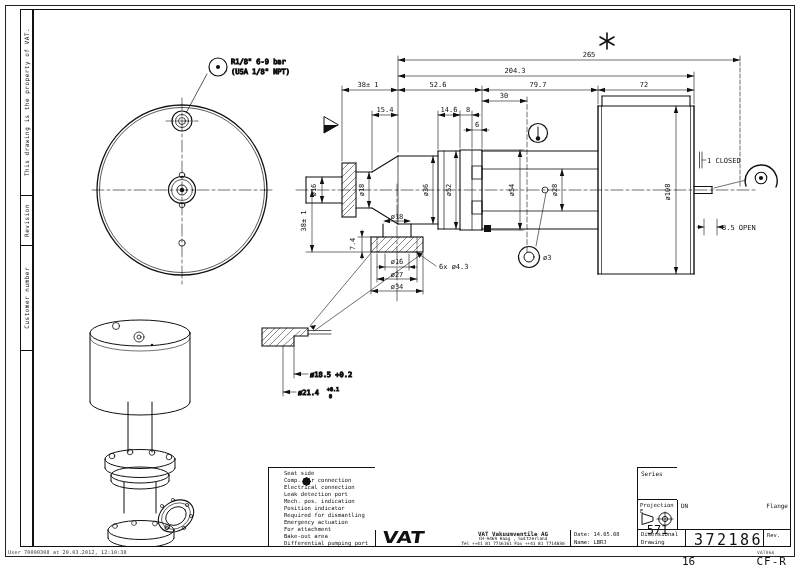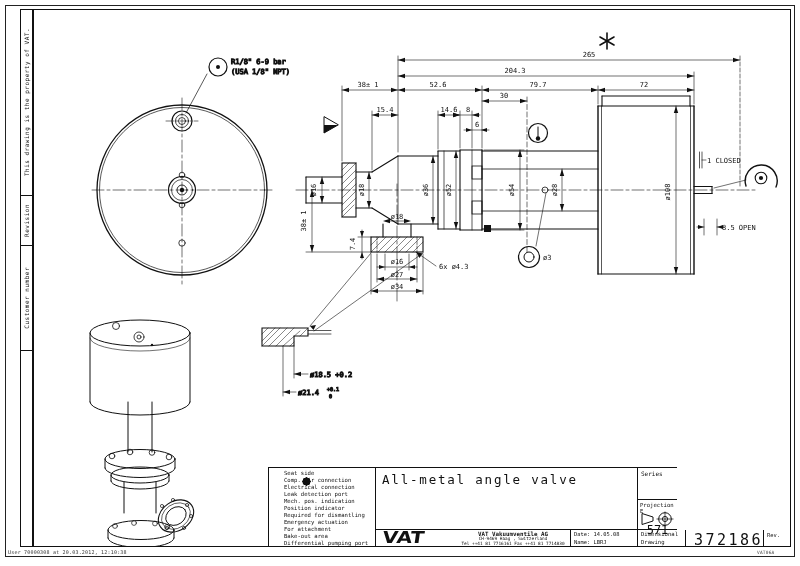--- a/index.html
+++ b/index.html
@@ -507,37 +507,40 @@
             <line x1="6.9" y1="3.1" x2="8.1" y2="1.9" stroke-width="0.8"></line>
             <line x1="1.9" y1="8.1" x2="3.1" y2="6.9" stroke-width="0.8"></line>
             <line x1="6.9" y1="6.9" x2="8.1" y2="8.1" stroke-width="0.8"></line>
             <line x1="1.9" y1="1.9" x2="3.1" y2="3.1" stroke-width="0.8"></line>
           </svg>
         </span>
       <span class="lg-tx">Differential pumping port</span>
     </div>
   </div>
 
-  <div class="abs cell title-cell">
-    <span class="title-tx">All-metal angle valve</span>
-  </div>
   <div class="abs cell bt bb" style="left:637px;top:467px;width:40px;height:33px">
     <span class="lab">Series</span>
     <span class="val" style="left:0;right:0;top:13px;text-align:center">571</span>
   </div>
   <div class="abs cell bb" style="left:637px;top:500px;width:40px;height:30px">
     <span class="lab" style="font-size:5.6px;left:2px">Projection E</span>
     <svg class="abs" style="left:2px;top:10px" width="36" height="18" viewBox="0 0 36 18" fill="none" stroke="#111">
       <polygon points="2,3.5 13,7 13,11 2,14.5" stroke-width="1"></polygon>
       <circle cx="25" cy="9" r="6.3" stroke-width="1"></circle>
       <circle cx="25" cy="9" r="2.6" stroke-width="0.9"></circle>
       <line x1="16.5" y1="9" x2="33.5" y2="9" stroke-width="0.7"></line>
       <line x1="25" y1="1.5" x2="25" y2="16.5" stroke-width="0.7"></line>
     </svg>
   </div>
+  <div class="abs cell bb" style="left:677px;top:500px;width:114px;height:30px">
+    <span class="lab">DN</span>
+    <span class="lab-r">Flange</span>
+    <span class="val" style="left:4px;top:13px;font-size:11px">16</span>
+    <span class="val" style="right:4px;top:13px;font-size:11px;letter-spacing:1px">CF-R</span>
+  </div>
   <div class="abs cell" style="left:375px;top:530px;width:195px;height:17px">
     <span class="vat-logo">VAT</span>
     <span class="addr">
       <span style="display:block;font-size:5.8px;font-weight:bold">VAT Vakuumventile AG</span>
       <span style="display:block;font-size:4.4px">CH-9469 Haag , Switzerland</span>
       <span style="display:block;font-size:4.4px">Tel ++41 81 7716161 Fax ++41 81 7714830</span>
     </span>
   </div>
   <div class="abs cell" style="left:570px;top:530px;width:67px;height:17px">
     <span style="position:absolute;left:3px;top:1px;font-size:5.4px">Date: 14.05.08</span>

